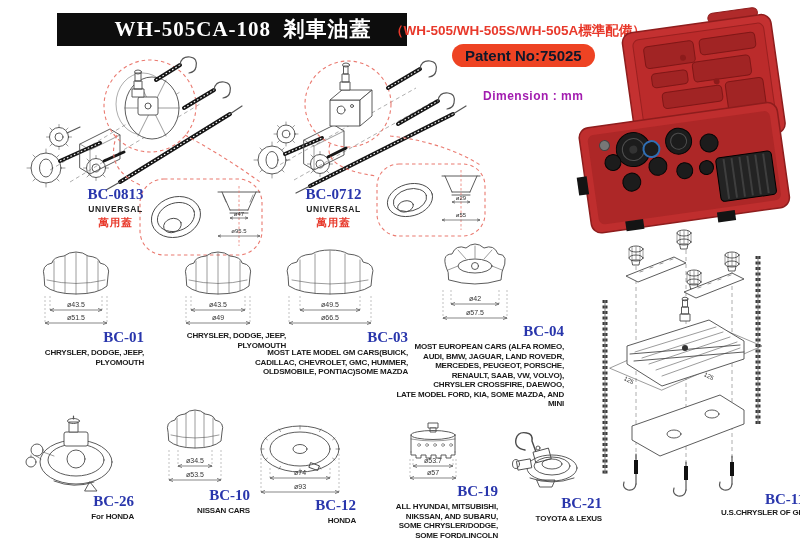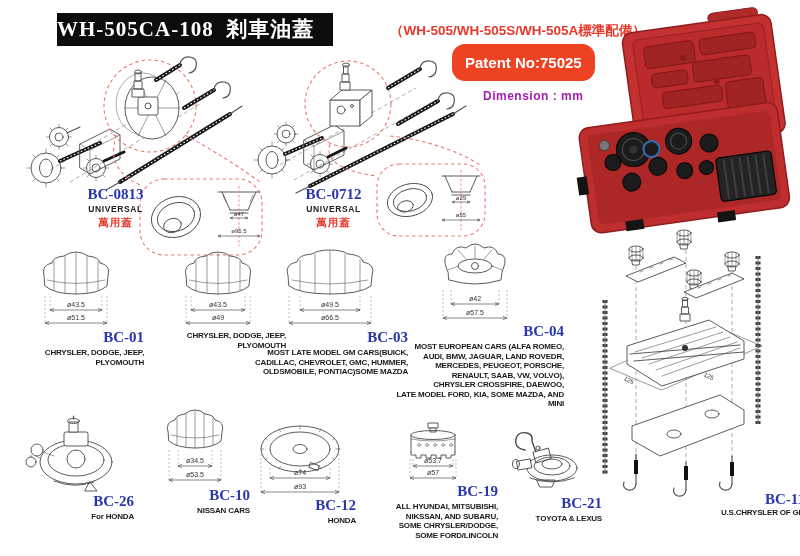--- a/index.html
+++ b/index.html
@@ -1,24 +1,24 @@
 <!DOCTYPE html>
 <html><head>
 <meta charset="utf-8">
 <style>
   html,body{margin:0;padding:0;}
   body{width:800px;height:556px;position:relative;background:#fff;
        font-family:"Liberation Sans",sans-serif;overflow:hidden;}
   .abs{position:absolute;}
-  .titlebox{left:57px;top:13px;width:276px;height:33px;background:#0d0d0d;color:#fff;
+  .titlebox{left:57px;top:13px;width:328px;height:33px;background:#0d0d0d;color:#fff;
     font-family:"Liberation Serif",serif;font-weight:bold;font-size:21px;line-height:33px;
-    text-align:left;letter-spacing:1px;white-space:pre;}
+    text-align:center;letter-spacing:1px;white-space:pre;padding-left:22px;}
   .subtitle{left:390px;top:22px;color:#e8392b;font-weight:bold;font-size:13.5px;white-space:pre;}
-  .patent{left:452px;top:44px;background:#ee4323;color:#ffffff;font-weight:bold;font-size:15px;
-    padding:10px 13px;border-radius:13px;}
+  .patent{left:452px;top:44px;background:#ee4323;color:#0f172a;font-weight:bold;font-size:15px;
+    padding:3px 13px;border-radius:13px;}
   .dimnote{left:483px;top:89px;color:#a21caf;font-size:12px;font-weight:bold;letter-spacing:.5px;}
   .ulabel{text-align:center;}
   .pid{font-family:"Liberation Serif",serif;color:#2936ac;font-weight:bold;font-size:15px;line-height:15px;}
   .utype{font-size:8.5px;font-weight:bold;color:#222;letter-spacing:.6px;margin-top:2px;}
   .uzh{font-size:10.5px;font-weight:bold;color:#e8392b;margin-top:2px;letter-spacing:1px;}
   .cell{text-align:right;}
   .cell .pid{margin-top:2px;}
   .fits{font-size:8px;font-weight:bold;color:#1a1a1a;line-height:9.5px;white-space:pre-line;
     margin-top:3px;letter-spacing:-0.2px;}
   svg{display:block;overflow:visible;}

